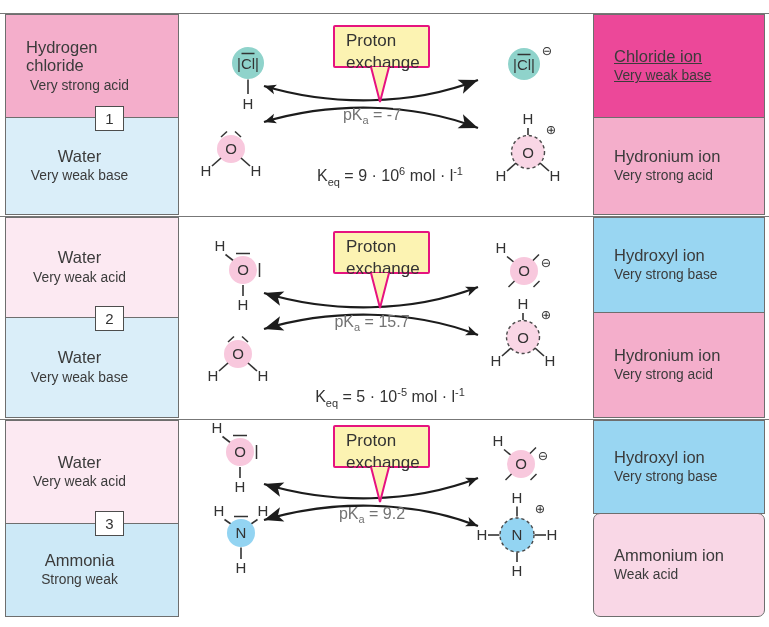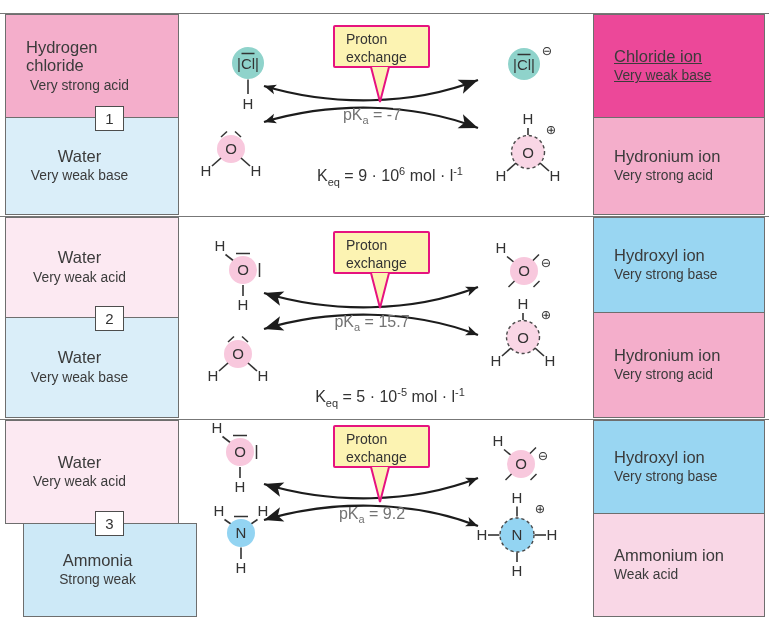--- a/index.html
+++ b/index.html
@@ -11,34 +11,34 @@
   .cell {
     position:absolute; box-sizing:border-box; border:1.4px solid #6e6e6e;
     display:flex; flex-direction:column; justify-content:center;
   }
   .cell.leftcol  { left:5px;   width:174px; padding:0 45px 0 20px;align-items:center; }
   .cell.rightcol { left:593px; width:172px; padding:0 8px 0 20px; }
   .cell .title    { font-size:16.5px; line-height:1.12; color:#3b3b3b; }
   .cell .subtitle { font-size:13.8px; line-height:1.2; margin-top:3px; color:#3b3b3b; }
   .bg-pink-strong   { background:#f4aecb; }
   .bg-pink-weak     { background:#fce9f2; }
-  .bg-pink-medium   { background:#f9d7e6; }
+  .bg-pink-medium   { background:#f9d7e6;border-radius:7px; }
   .bg-blue-weak     { background:#daeef9; }
   .bg-blue-veryweak { background:#ec4899;text-decoration:underline; }
   .bg-blue-strong   { background:#99d6f2; }
-  .bg-blue-medium   { background:#cde9f7;margin-left:18px; }
+  .bg-blue-medium   { background:#cde9f7; }
   .badge {
     position:absolute; left:95px; width:27px; height:23px; background:#fff;
     border:1.4px solid #4d4d4d; z-index:6; display:flex; align-items:center;
     justify-content:center; font-size:15px; color:#333;
   }
   .callout {
     position:absolute; left:333px; width:97px; height:43px; box-sizing:border-box;
     background:#fcf3b2; border:2px solid #e6137f; border-radius:2px;
-    font-size:14px; line-height:1.3; padding:3px 0 0 11px; color:#333; z-index:3;
+    font-size:17px; line-height:1.3; padding:3px 0 0 11px; color:#333; z-index:3;
   }
   .callout-tail { position:absolute; left:369px; z-index:4; }
   .arrows { position:absolute; width:230px; height:64px; z-index:1; }
   .arrowline { fill:none; stroke:#1c1c1c; stroke-width:2.2; }
   .head { fill:#1c1c1c; }
   .pka {
     position:absolute; left:272px; width:200px; text-align:center;
     font-size:16px; color:#737373; z-index:2;
   }
   .keq {

